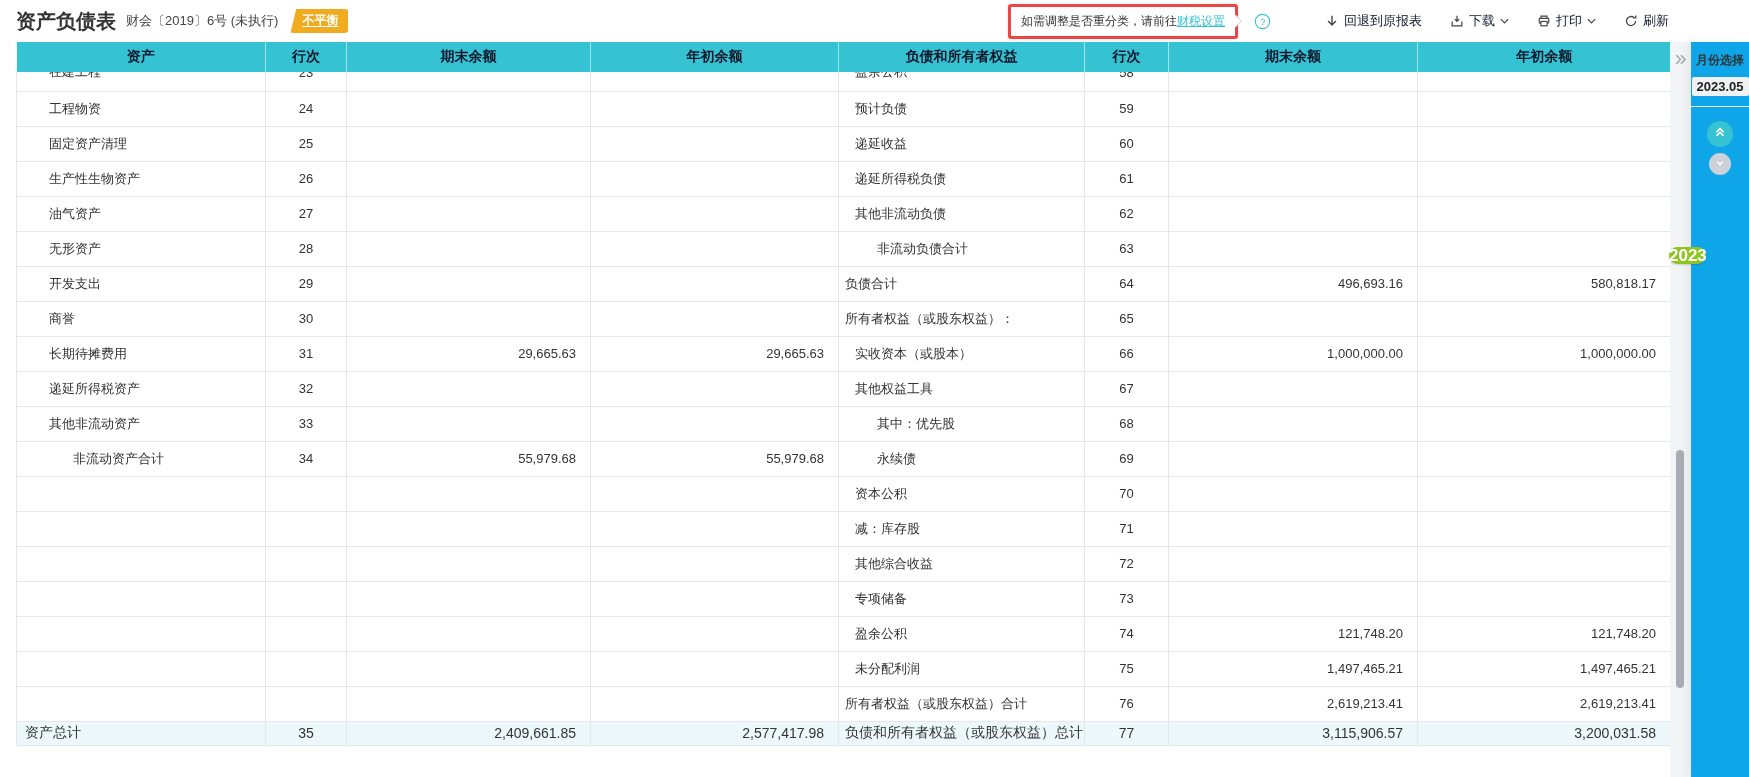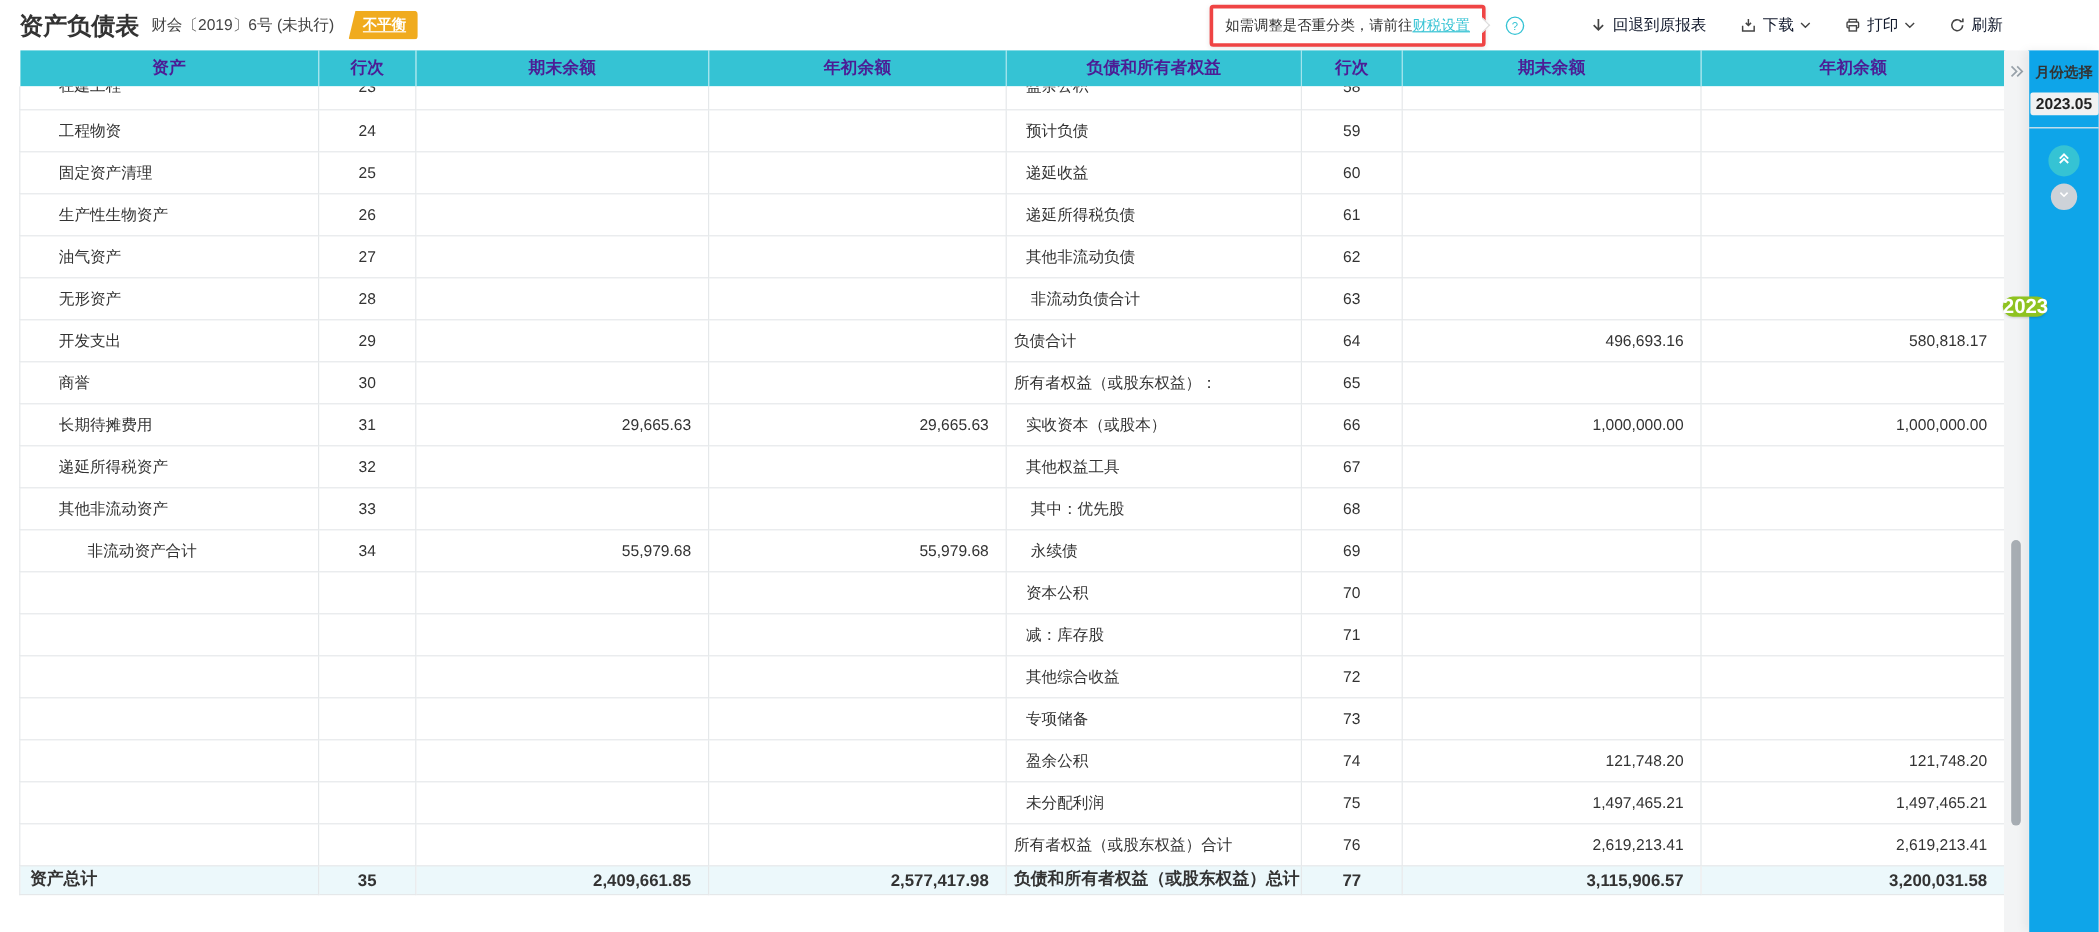--- a/index.html
+++ b/index.html
@@ -22,35 +22,35 @@
     transform:translateY(-50%) rotate(45deg); }
   .tooltip a { color:var(--accent,#35c3d4); text-decoration:underline; cursor:pointer; }
   .help { margin:0 26px 0 16px; display:flex; align-items:center; cursor:pointer; }
   .tb-btn { display:flex; align-items:center; gap:5px; font-size:13px; color:#0f172a;
     background:none; border:none; cursor:pointer; margin-left:28px; white-space:nowrap; }
   .tb-btn svg { display:block; }
 
   
   .grid { position:absolute; left:16px; top:42px; width:1654px; border-collapse:collapse;
     table-layout:fixed; background:#fff; }
-  .grid th { background:var(--accent,#35c3d4); color:#4c1d95; font-size:14px; font-weight:600;
+  .grid th { background:var(--accent,#35c3d4); color:#0f172a; font-size:14px; font-weight:600;
     height:30px; text-align:center; border-right:1px solid rgba(255,255,255,.55); }
   .grid th:last-child { border-right:none; }
   .grid td { height:35px; font-size:13px; border-bottom:1px solid #e5e8ea; border-right:1px solid #e5e8ea;
     vertical-align:middle; overflow:hidden; background:#fff; }
   .grid td:first-child { border-left:1px solid #e5e8ea; }
   .grid td span { display:inline-block; }
   .lbl { text-align:left; }
   .line { text-align:center; }
   .num { text-align:right; padding-right:14px; }
   .ai0 { padding-left:8px; }  .ai1 { padding-left:32px; } .ai2 { padding-left:56px; }
-  .li0 { padding-left:6px; }  .li1 { padding-left:16px; } .li2 { padding-left:20px; }
+  .li0 { padding-left:6px; }  .li1 { padding-left:16px; } .li2 { padding-left:38px; }
   .clip td { height:19px; }
   .clip td span { transform:translateY(-9px); }
-  .grid tfoot td { height:24px; background:var(--totalbg,#ecf8fb); font-weight:bold; font-size:14px;
+  .grid tfoot td { height:24px; background:var(--totalbg,#ecf8fb); font-weight:normal; font-size:14px;
     border-top:1px solid #cdd6da; }
 
   
   .gutter { position:absolute; left:1670px; top:42px; width:20px; height:735px; background:#f3f4f5; }
   .collapse { position:absolute; left:1672px; top:47px; width:17px; height:24px; cursor:pointer;
     display:flex; align-items:center; justify-content:center; }
   .vthumb { position:absolute; left:1676px; top:450px; width:8px; height:238px;
     background:#a7adb3; border-radius:4px; cursor:pointer; }
 
   

